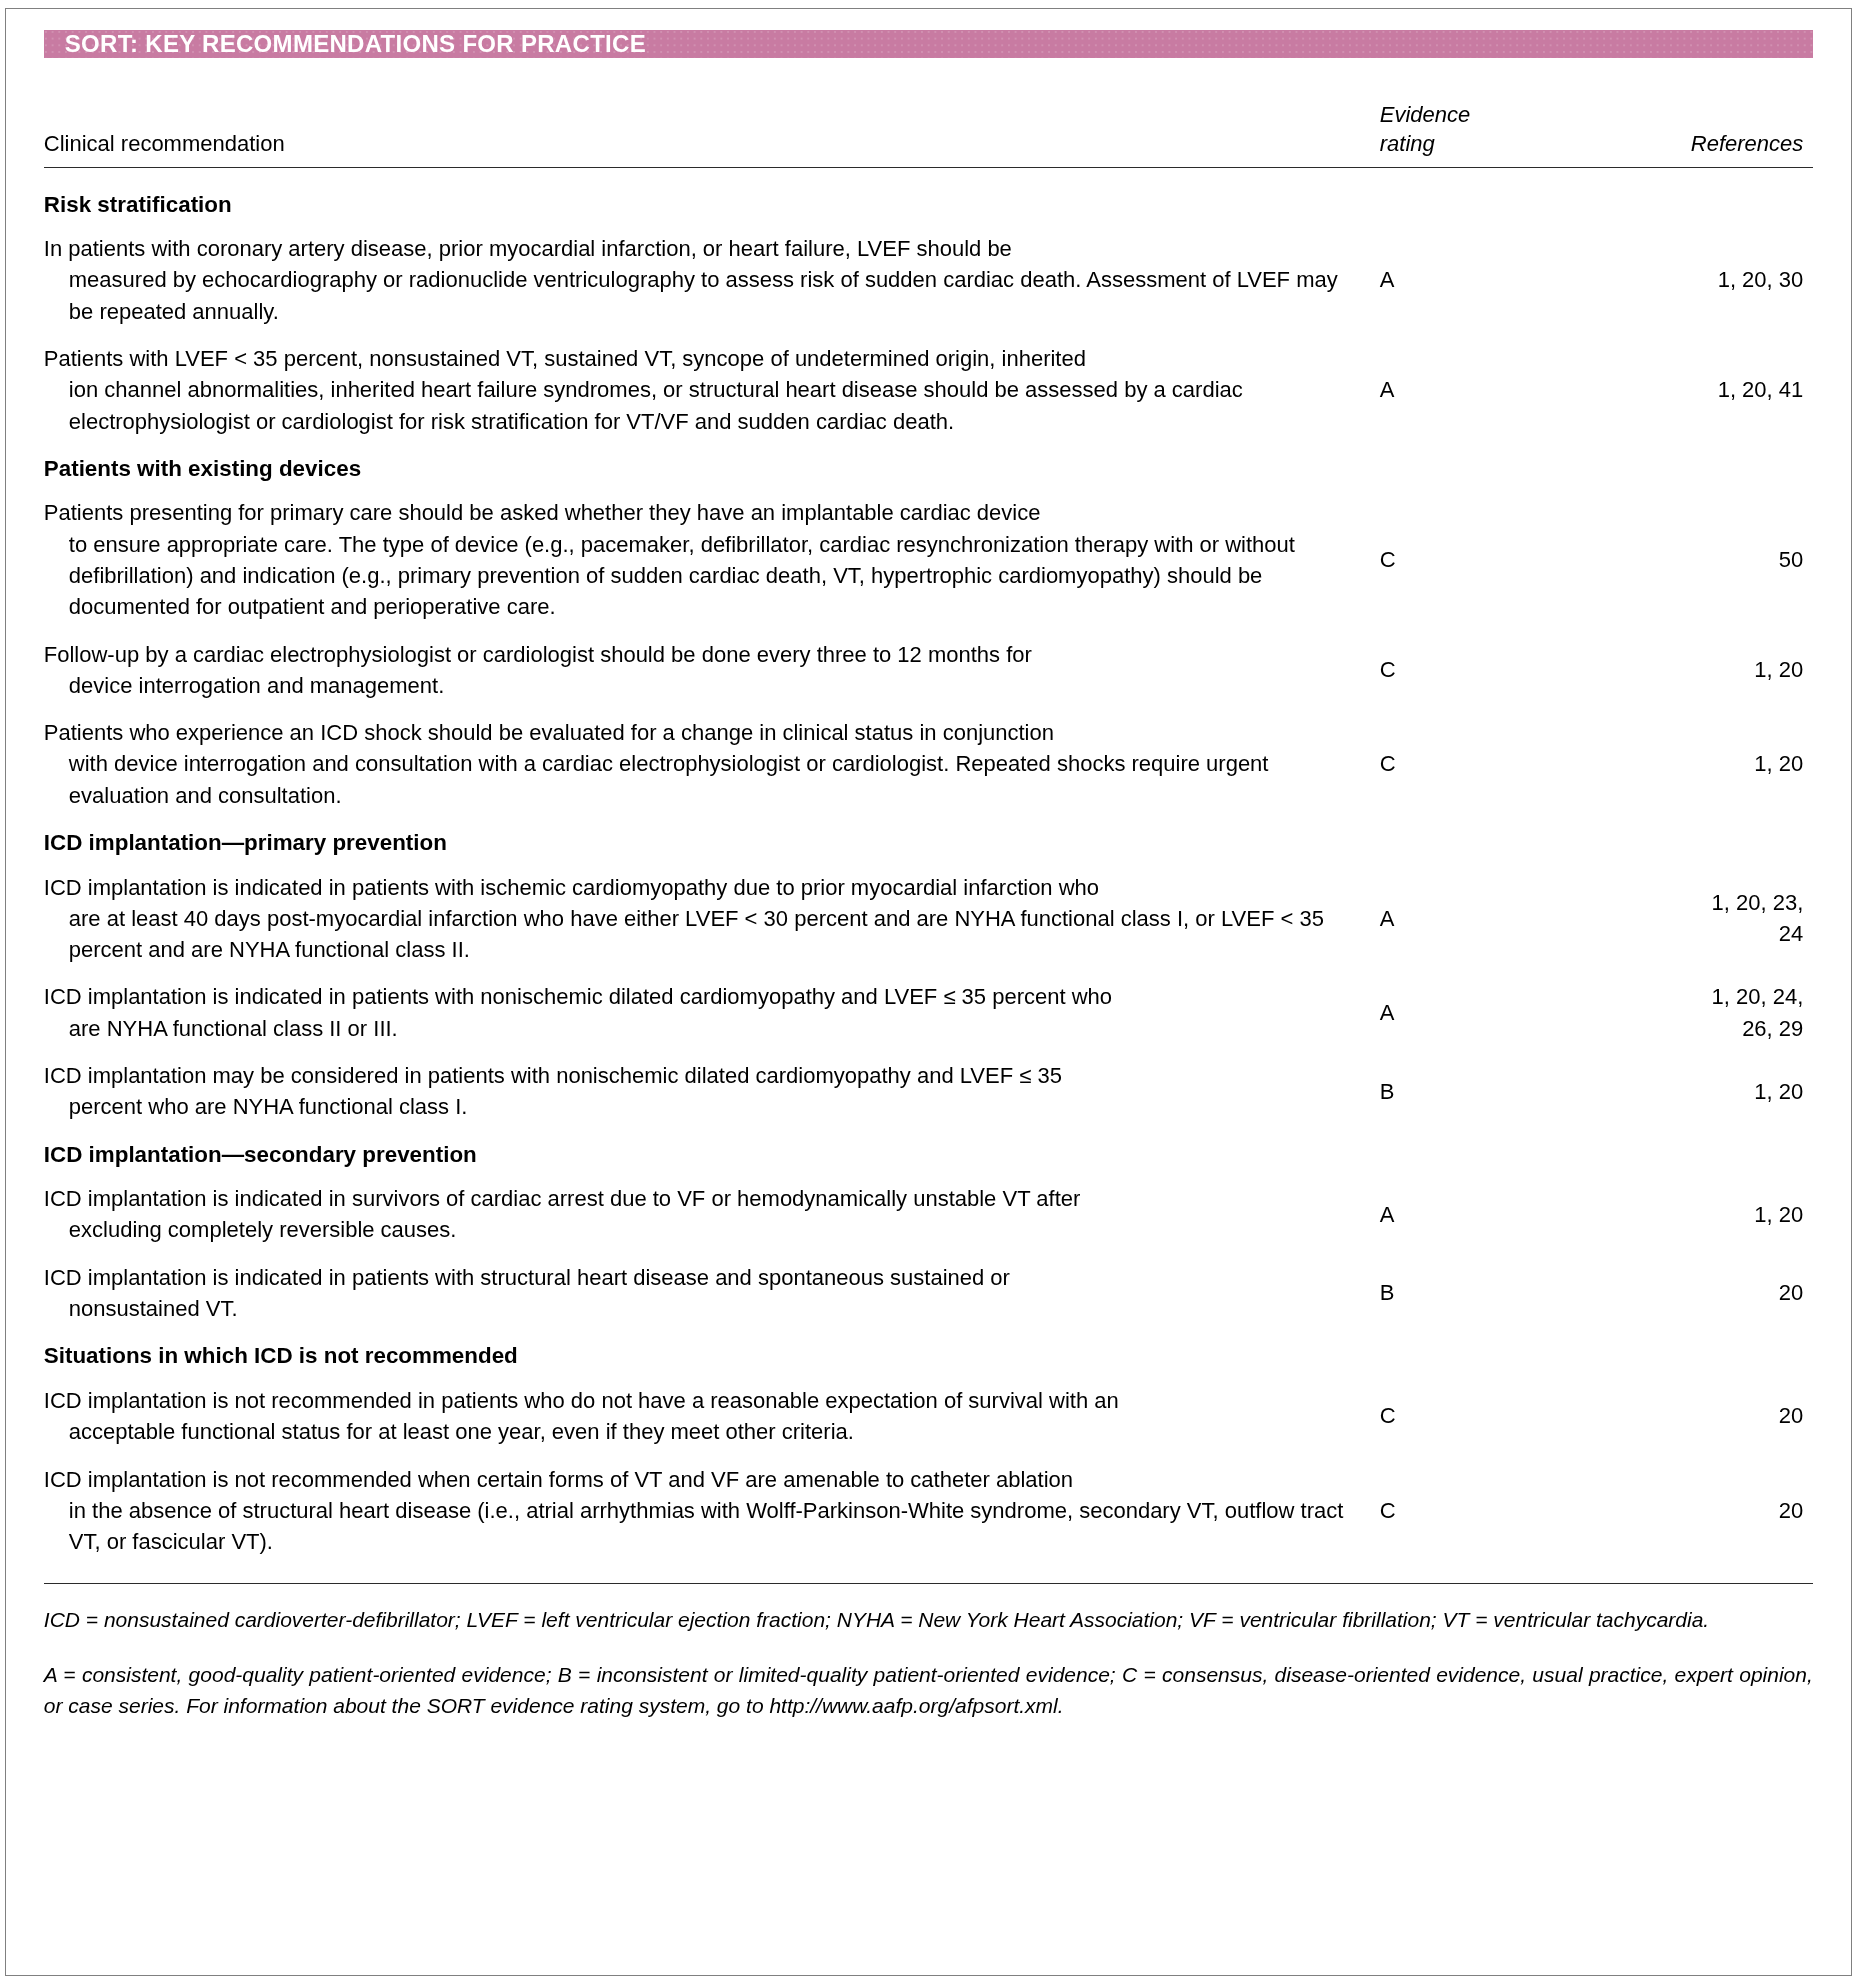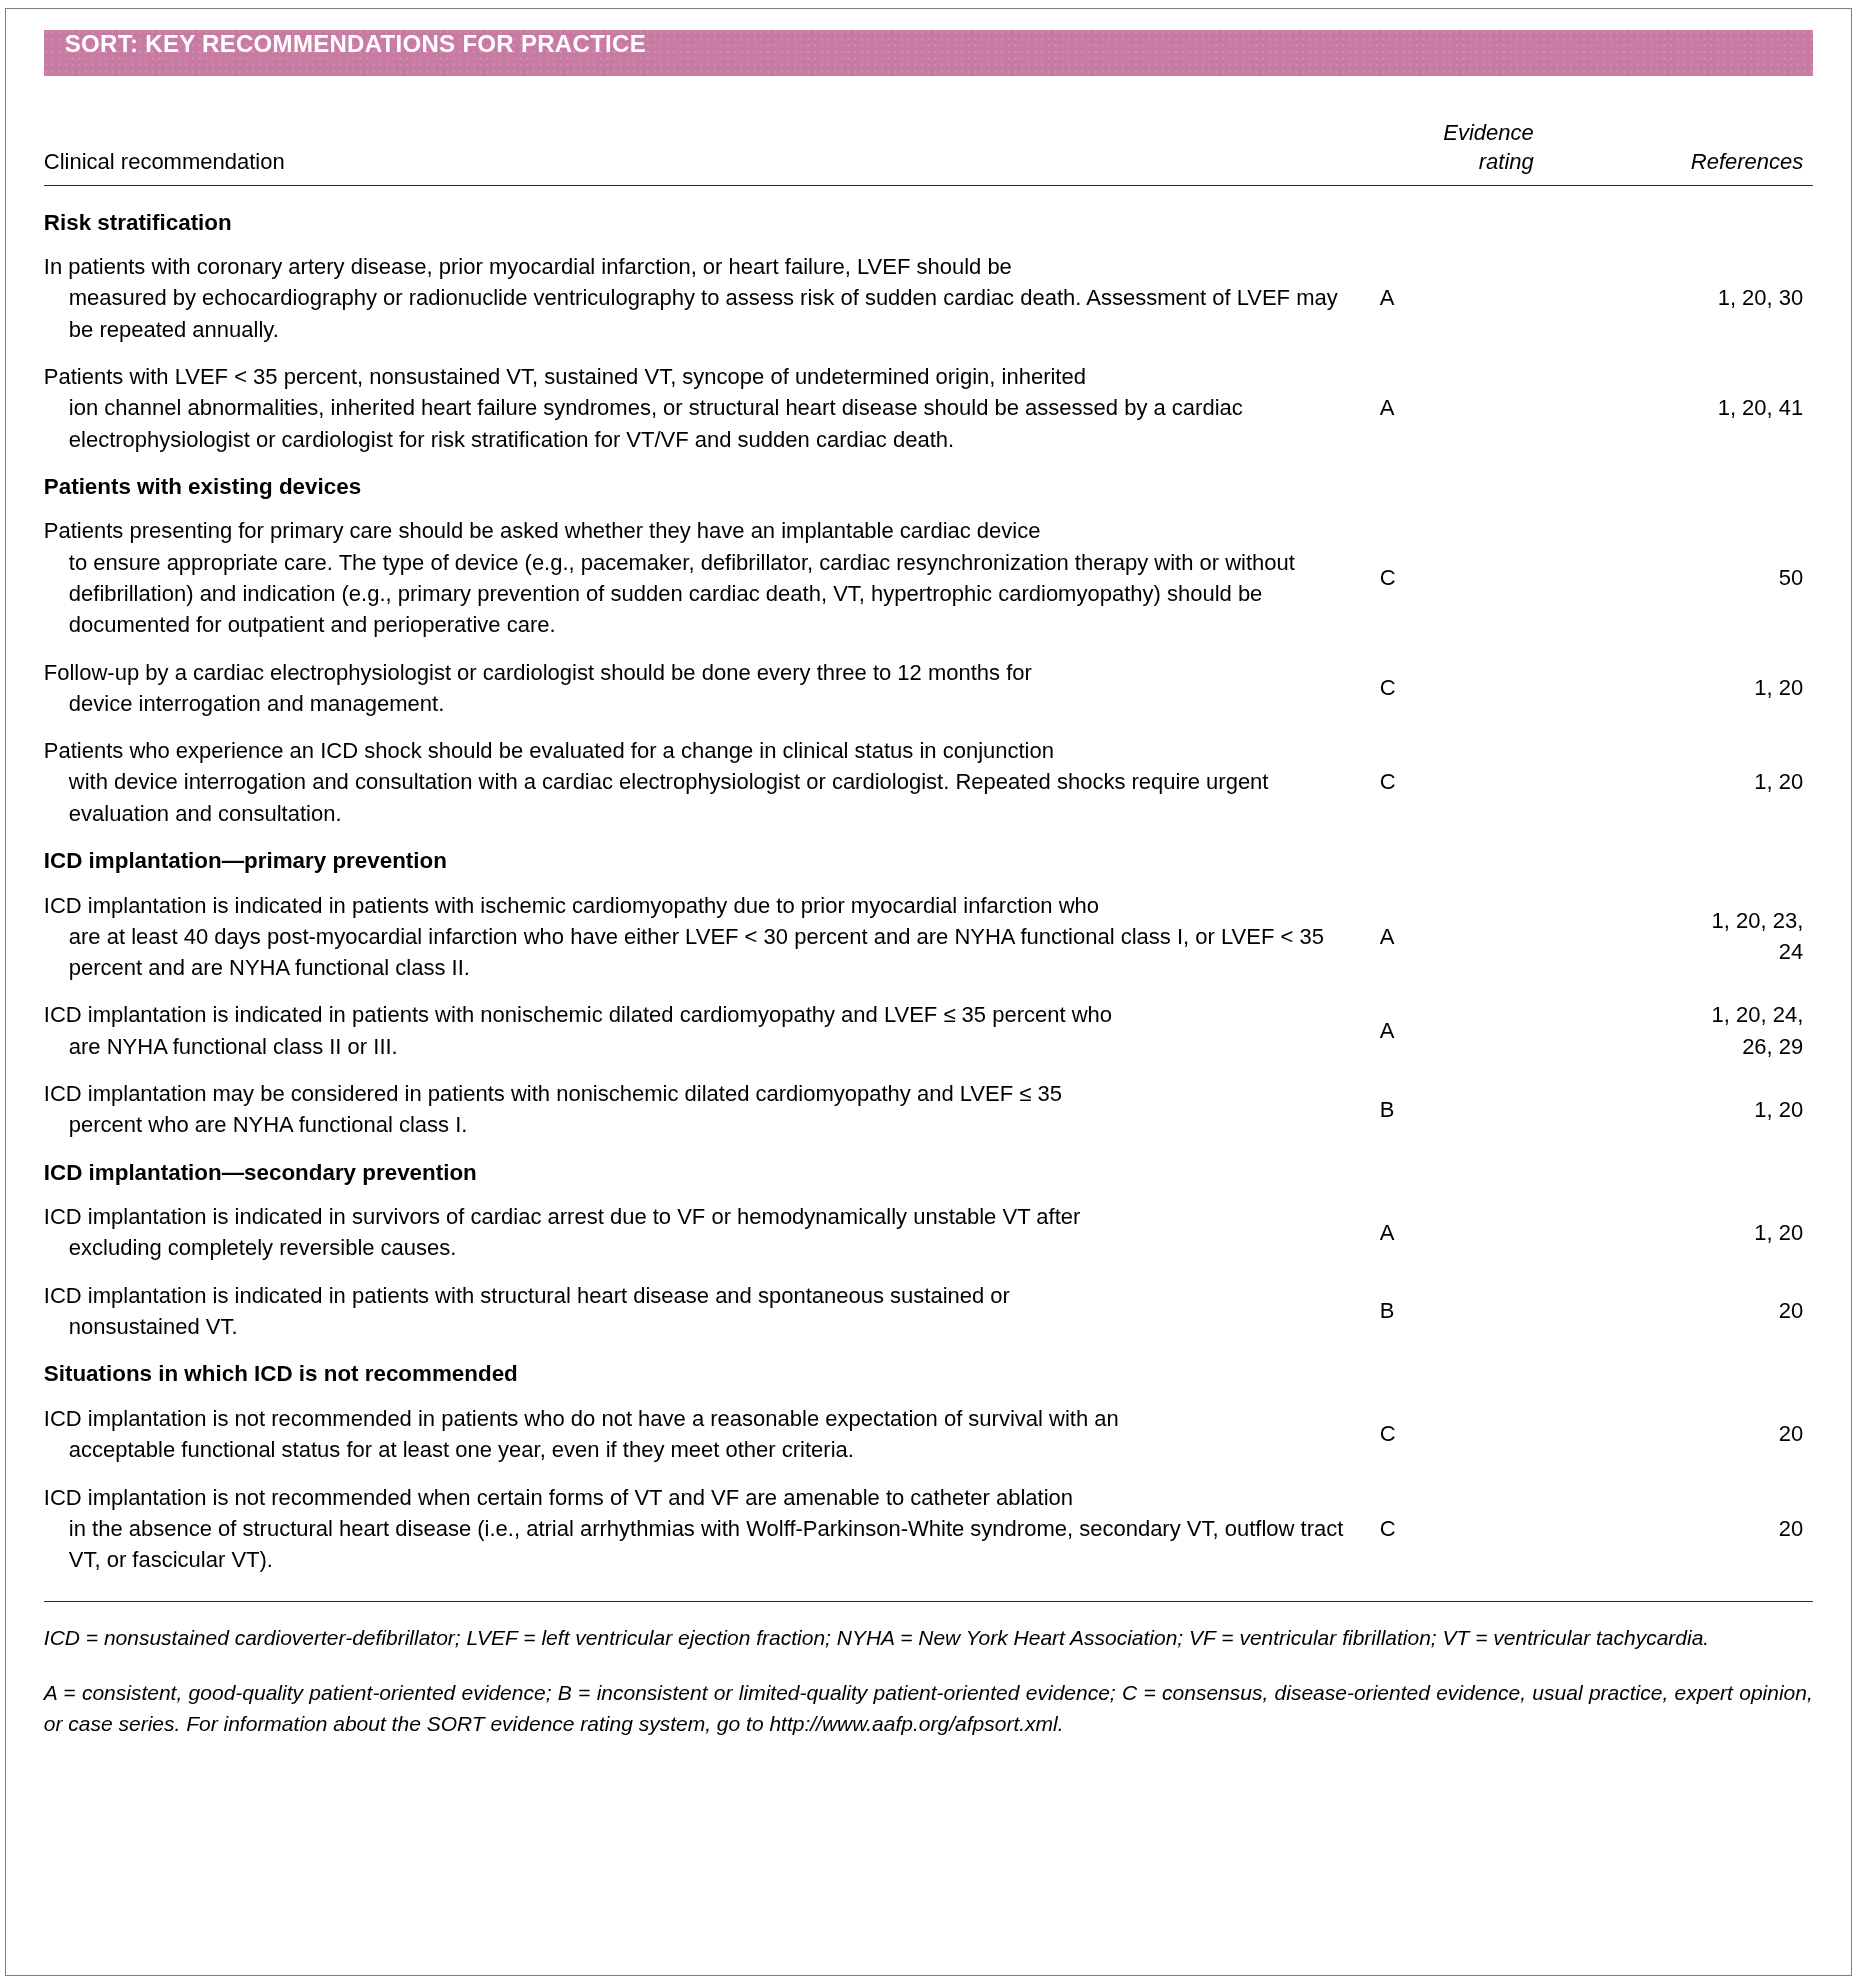--- a/index.html
+++ b/index.html
@@ -31,23 +31,23 @@
   .inner {
     padding: 21px 38px 0 38px;
   }
 
   
   .title-bar {
     background-color: #c87ba2;
     background-image:
       radial-gradient(circle at 1.9px 1.9px, rgba(255,255,255,0.16) 1px, transparent 1.1px);
     background-size: 6.7px 6.7px;
-    height: 46px;
+    height: 28px;
     display: flex;
-    align-items: flex-start;
+    align-items: flex-end;
     padding-left: 21px;
     margin-bottom: 42px;
   }
   .title-bar h1 {
     margin: 0;
     font-size: 24px;
     font-weight: bold;
     color: #ffffff;
     letter-spacing: 0.3px;
   }
@@ -61,21 +61,21 @@
   .ch-rec {
     flex: 0 0 1336px;
     font-size: 22px;
     line-height: 1.32;
   }
   .ch-ev {
     flex: 0 0 154px;
     font-style: italic;
     font-size: 22px;
     line-height: 1.32;
-    text-align: right;
+    text-align: left;
   }
   .ch-ref {
     flex: 1 1 auto;
     font-style: italic;
     font-size: 22px;
     line-height: 1.32;
     text-align: right;
     padding-right: 9.5px;
     margin-top: 14px;
   }

